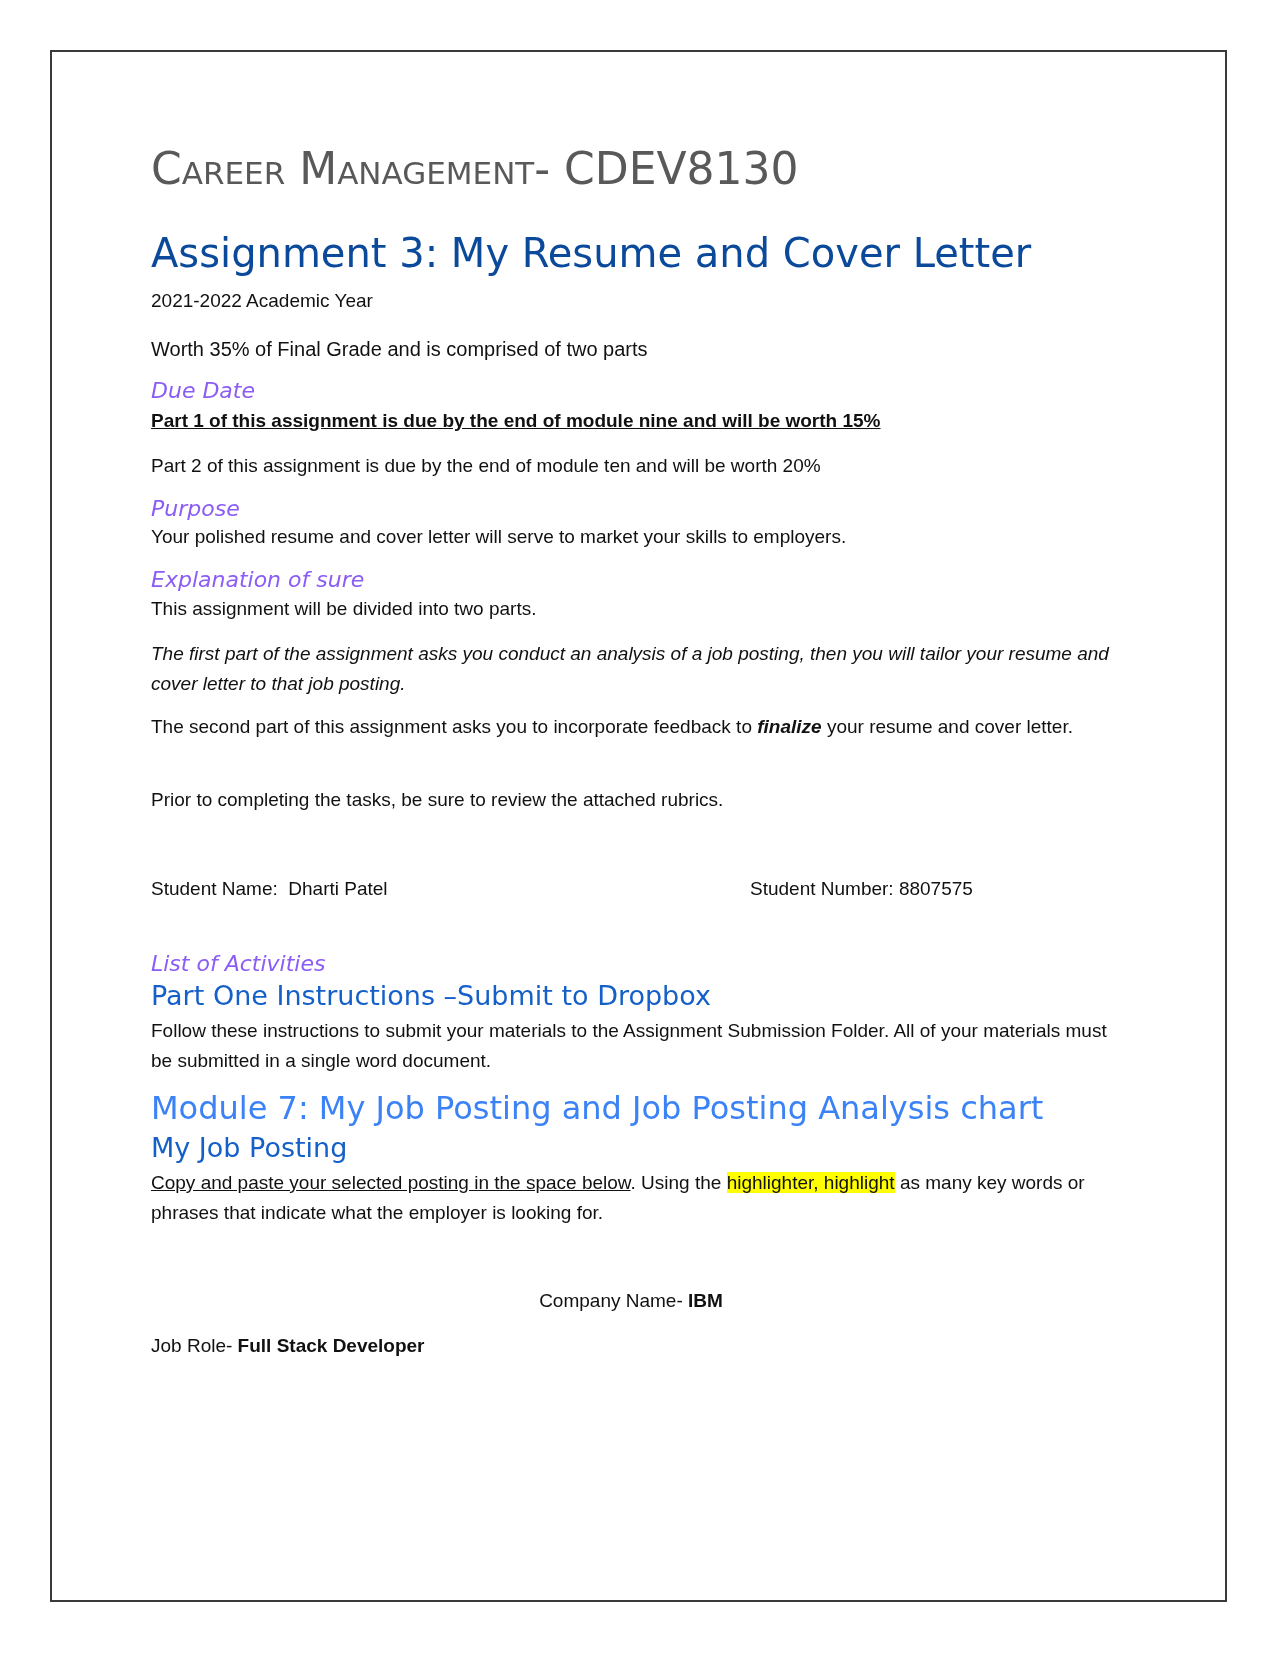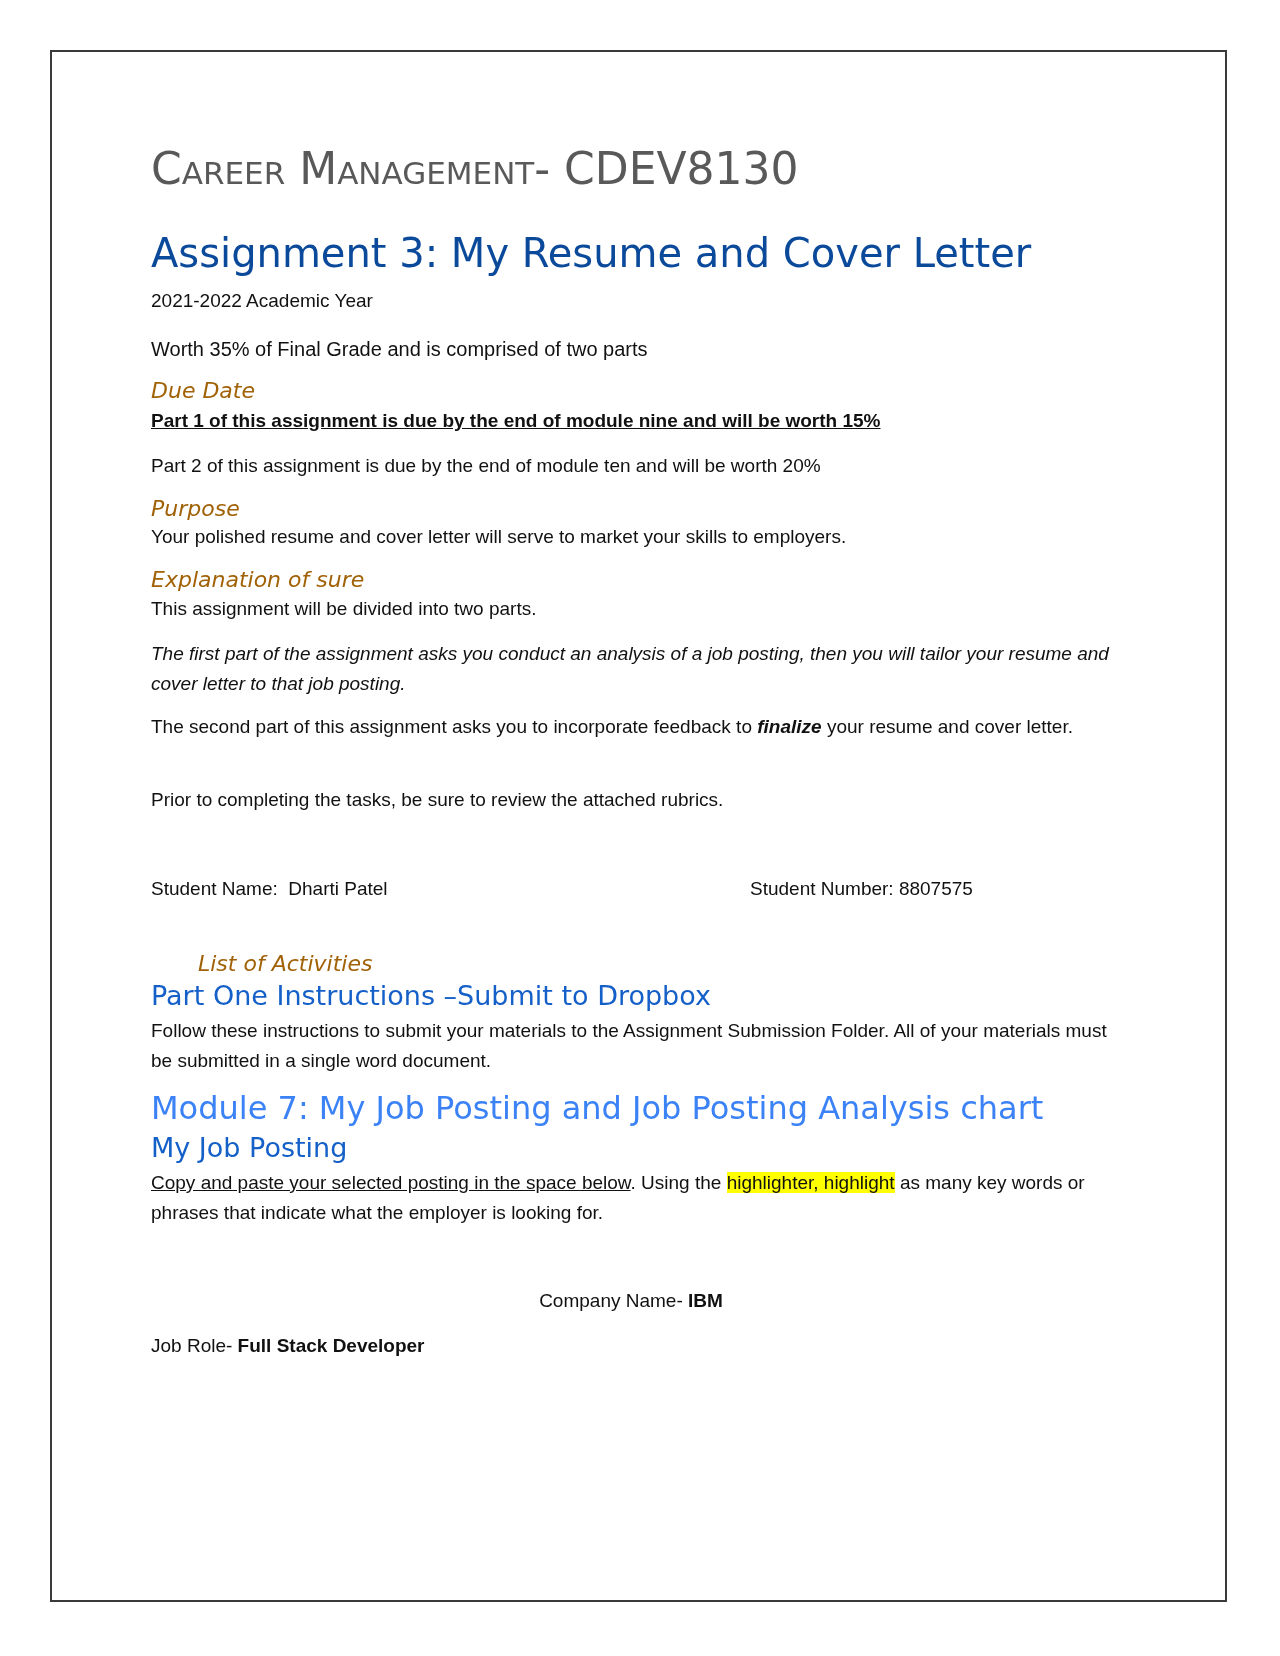--- a/index.html
+++ b/index.html
@@ -4,21 +4,21 @@
 <style>
   html, body { margin: 0; padding: 0; background: #ffffff; }
   body { width: 1280px; height: 1656px; position: relative; font-family: "Liberation Sans", sans-serif; color: #000; }
   .page-border { position: absolute; left: 50px; top: 50px; width: 1177px; height: 1552px; border: 2px solid #3a3a3a; box-sizing: border-box; }
   .content { position: absolute; left: 151px; top: 0; width: 960px; }
   .abs { position: absolute; left: 0; white-space: nowrap; }
   .title { font-family: "DejaVu Sans", sans-serif; color: #595959; font-size: 44px; font-variant: small-caps; letter-spacing: 0px; }
   .subtitle { font-family: "DejaVu Sans", sans-serif; color: #0b4a9b; font-size: 40px; }
   .body { font-family: "Liberation Sans", sans-serif; font-size: 19px; color: #111; line-height: 30px; white-space: normal; width: 960px; }
   .large { font-size: 20px; }
-  .green { font-family: "DejaVu Sans", sans-serif; font-style: italic; color: #a16207; font-size: 22px; }
+  .green { font-family: "DejaVu Sans", sans-serif; font-style: italic; color: #8b5cf6; font-size: 22px; }
   .blue-h { font-family: "DejaVu Sans", sans-serif; color: #1560c8; font-size: 27px; }
   .orange-h { font-family: "DejaVu Sans", sans-serif; color: #3b82f6; font-size: 32px; }
   .u { text-decoration: underline; }
   .b { font-weight: bold; }
   .hl { background: #ffff00; }
 </style>
 </head>
 <body>
 
 <div class="page-border"></div>
@@ -45,21 +45,21 @@
   </div>
   <div class="abs body" style="top:785px;">Prior to completing the tasks, be sure to review the attached rubrics.</div>
 
   <div class="abs body" style="top:874px; width:auto;">
     <span>Student Name:</span>&nbsp;&nbsp;<span>Dharti Patel</span>
   </div>
   <div class="abs body" style="top:874px; left:599px; width:auto;text-align:right;">
     <span>Student Number:</span> <span>8807575</span>
   </div>
 
-  <div class="abs green" style="top:951px;margin-left:47px;">List of Activities</div>
+  <div class="abs green" style="top:951px;">List of Activities</div>
   <div class="abs blue-h" style="top:980px;">Part One Instructions –Submit to Dropbox</div>
   <div class="abs body" style="top:1016px;">Follow these instructions to submit your materials to the Assignment Submission Folder. All of your materials must be submitted in a single word document.</div>
 
   <div class="abs orange-h" style="top:1089px;">Module 7: My Job Posting and Job Posting Analysis chart</div>
   <div class="abs blue-h" style="top:1132px;">My Job Posting</div>
   <div class="abs body" style="top:1168px;">
     <span class="u">Copy and paste your selected posting in the space below</span><span>.  Using the </span><span class="hl">highlighter, highlight</span><span> as many key words or phrases that indicate what the employer is looking for.</span>
   </div>
 
   <div class="abs body" style="top:1286px;text-align:center;">

